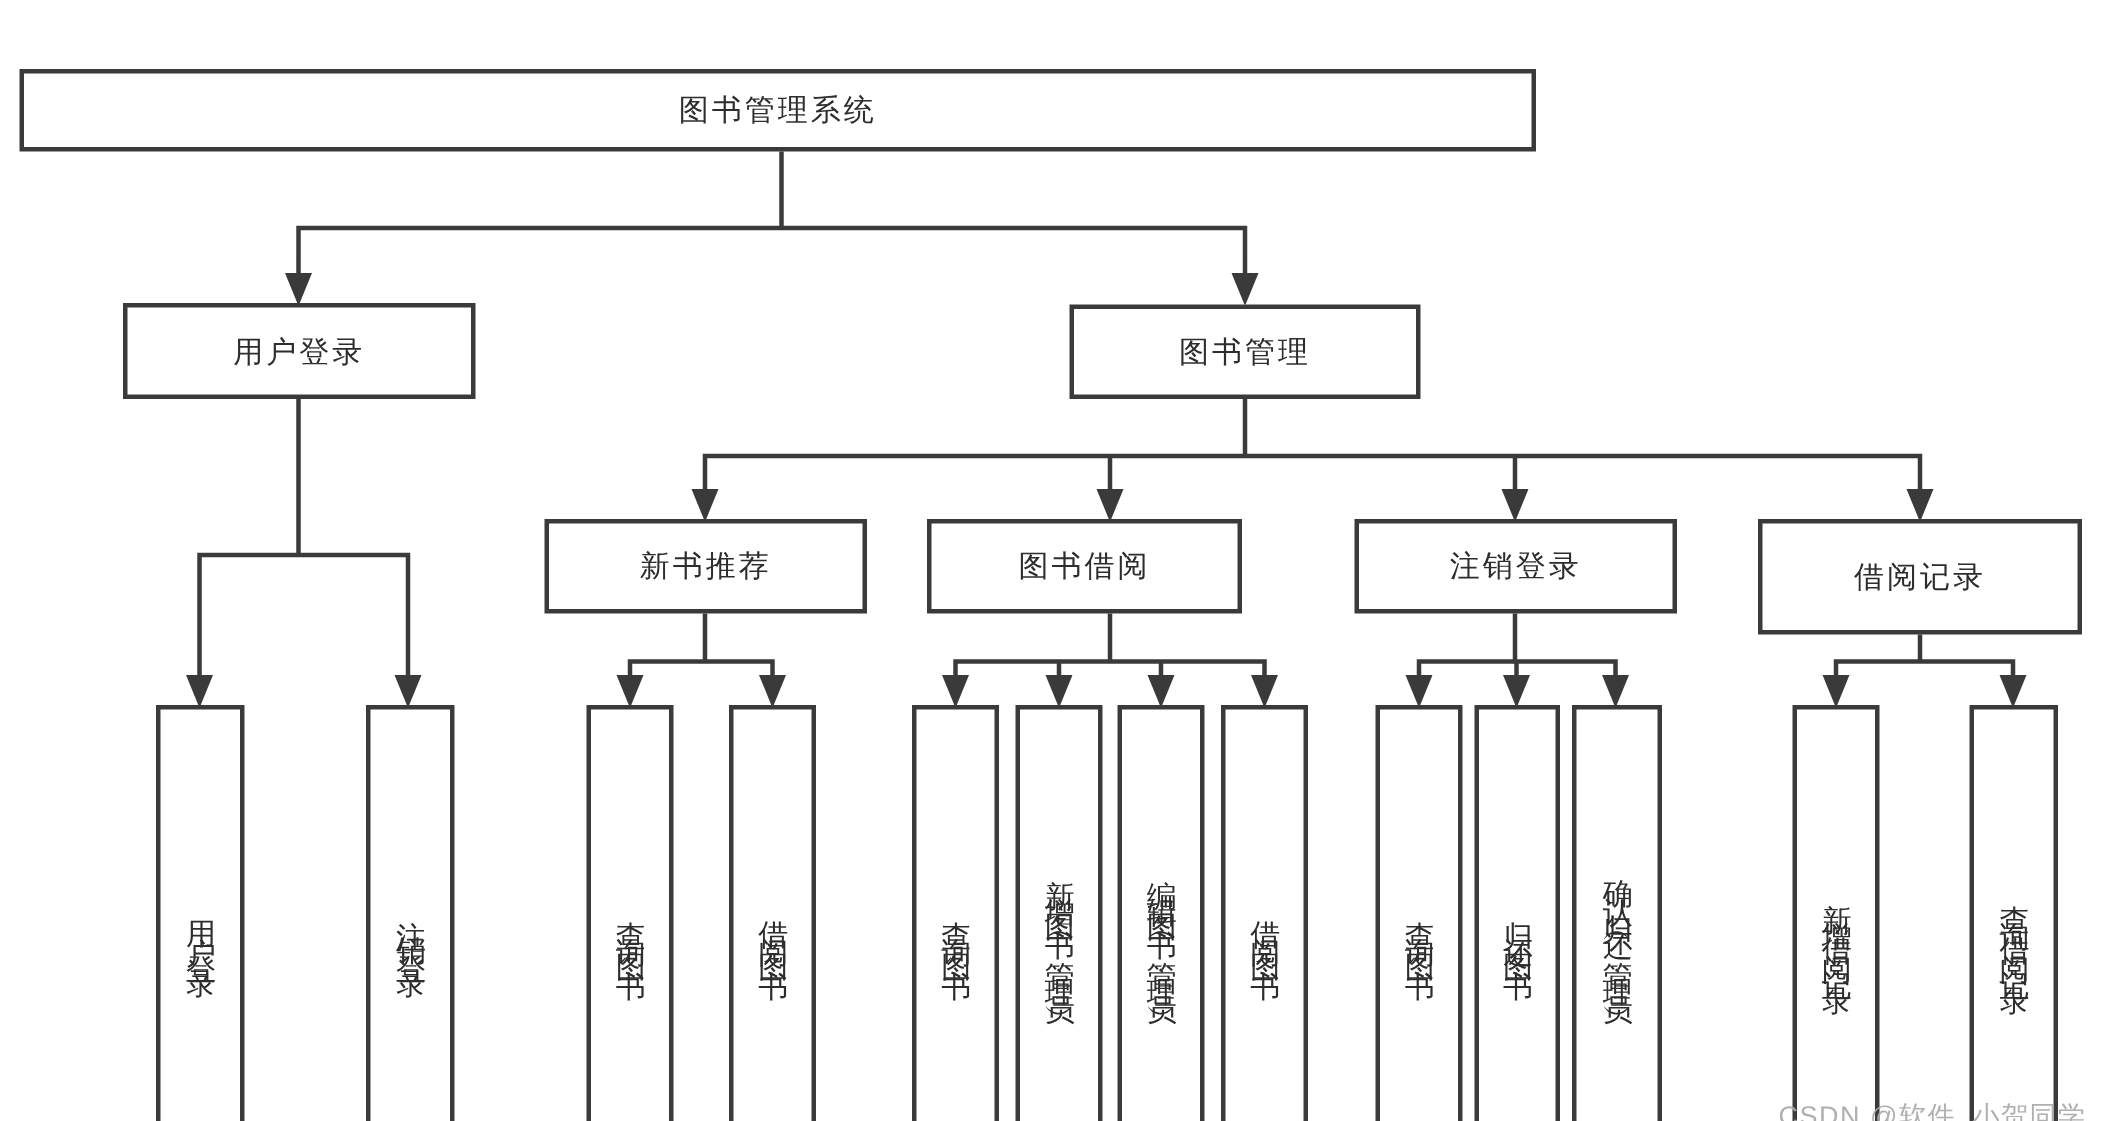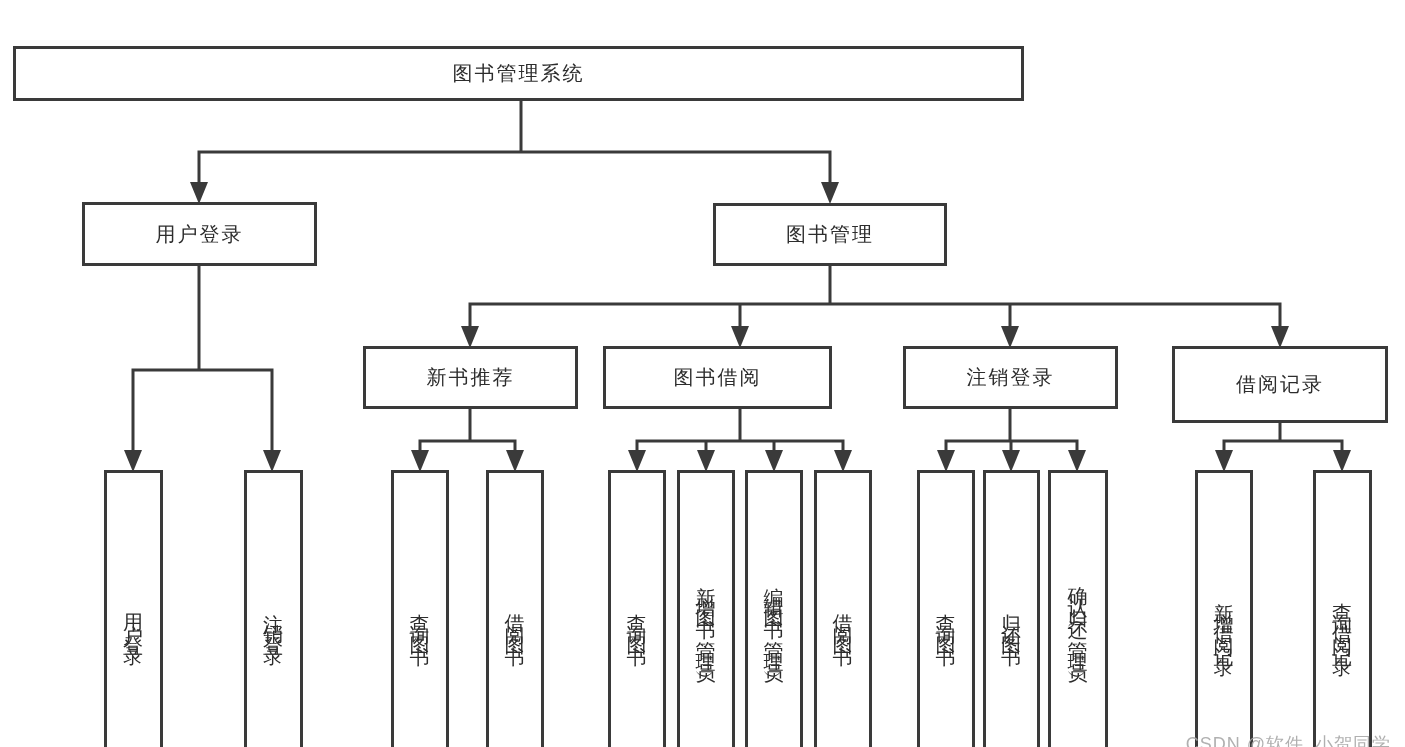--- a/index.html
+++ b/index.html
@@ -84,21 +84,21 @@
   <div class="box" style="left:82px;top:169px;width:235px;height:64px;">
     <span>用户登录</span>
   </div>
   <div class="box" style="left:363px;top:313px;width:215px;height:63px;">
     <span>新书推荐</span>
   </div>
 
   <div class="box" style="left:713px;top:170px;width:234px;height:63px;">
     <span>图书管理</span>
   </div>
-  <div class="box" style="left:603px;top:313px;width:229px;height:63px;">
+  <div class="box" style="left:618px;top:313px;width:210px;height:63px;">
     <span>图书借阅</span>
   </div>
   <div class="box" style="left:903px;top:313px;width:215px;height:63px;">
     <span>注销登录</span>
   </div>
   <div class="box" style="left:1172px;top:313px;width:216px;height:77px;">
     <span>借阅记录</span>
   </div>
 
   <div class="box leaf" style="left:104px;top:437px;width:59px;height:300px;">

